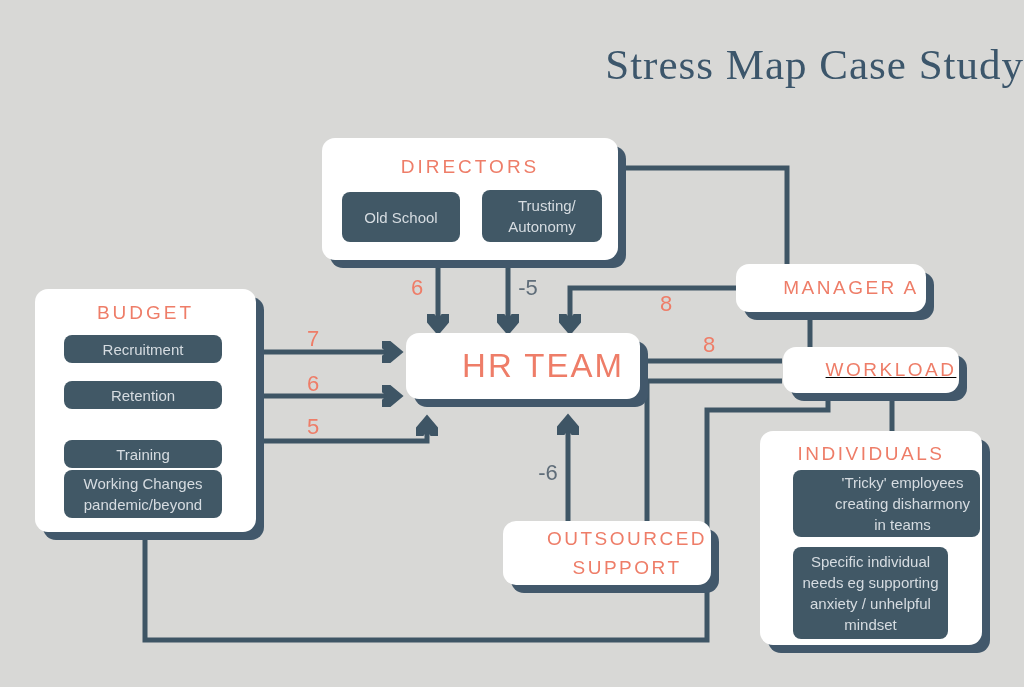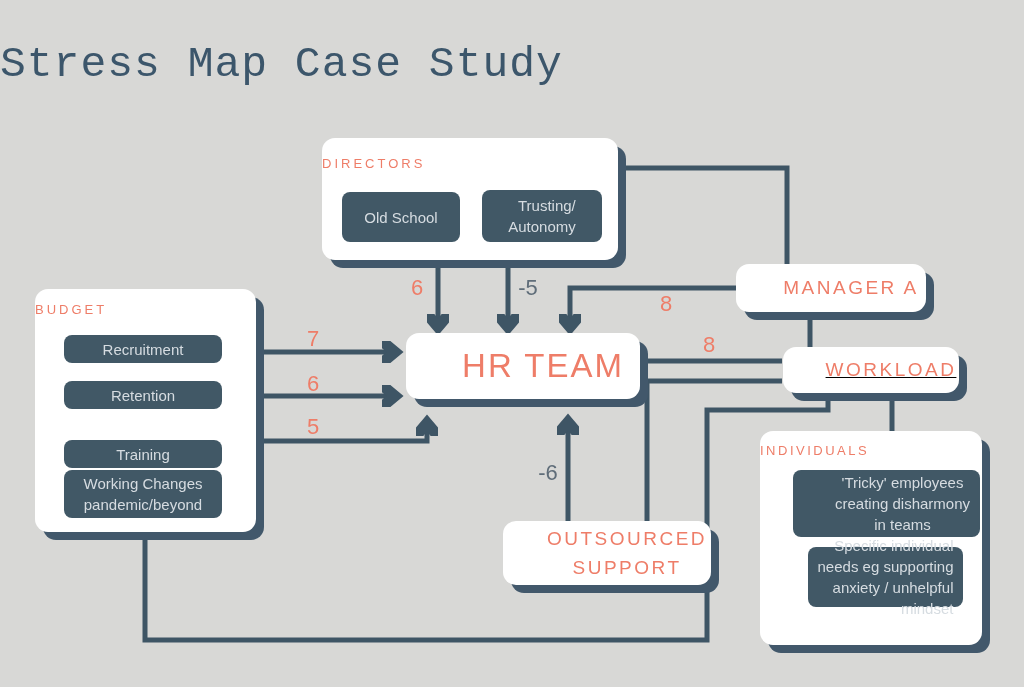--- a/index.html
+++ b/index.html
@@ -13,34 +13,34 @@
     --title-text:#3c566b;
     --shadow:#42586b;
   }
   html,body{margin:0;padding:0;}
   .canvas{
     position:relative;width:1024px;height:687px;overflow:hidden;
     background:var(--background);
     font-family:"Liberation Sans",sans-serif;
   }
   .page-title{
-    position:absolute;left:0;top:40px;width:100%;text-align:left;
-    font-family:Liberation Mono, monospace;font-size:43px;letter-spacing:1px;
+    position:absolute;left:0;top:40px;width:100%;text-align:right;
+    font-family:Liberation Serif, serif;font-size:43px;letter-spacing:1px;
     color:var(--title-text);z-index:3;
   }
   svg.wires{position:absolute;left:0;top:0;z-index:1;}
   svg.wires path{fill:none;stroke:var(--slate);stroke-width:5;}
   .wbox{
     position:absolute;background:var(--node-fill);border-radius:13px;
     box-shadow:8px 8px 0 var(--shadow);z-index:2;
   }
   .wbox.center{display:flex;align-items:center;justify-content:center;text-align:center;padding-left:40px;}
   .ntitle{
-    position:absolute;left:0;width:100%;text-align:left;
-    color:var(--coral);font-size:13px;letter-spacing:3px;white-space:pre-line;
+    position:absolute;left:0;width:100%;text-align:center;
+    color:var(--coral);font-size:19px;letter-spacing:3px;white-space:pre-line;
   }
   .node-big-label{
     color:var(--coral);font-size:33px;letter-spacing:2px;
   }
   .node-med-label{
     color:var(--coral);font-size:19px;letter-spacing:2.5px;white-space:pre-line;line-height:1.55;
   }
   .ditem{
     position:absolute;background:var(--dark-item-fill);color:var(--dark-item-text);
     border-radius:8px;display:flex;align-items:center;justify-content:center;
@@ -111,21 +111,21 @@
   <div class="wbox center" style="left:503px;top:521px;width:168px;height:64px;">
     <span class="node-med-label">OUTSOURCED
 SUPPORT</span>
   </div>
 
   <div class="wbox" style="left:760px;top:431px;width:222px;height:214px;">
     <div class="ntitle" style="top:12px;letter-spacing:2.5px;">INDIVIDUALS</div>
     <div class="ditem" style="left:33px;top:39px;width:155px;height:67px;padding-left:32px;">'Tricky' employees
 creating disharmony
 in teams</div>
-    <div class="ditem" style="left:48px;top:116px;width:155px;height:60px;text-align:right;">Specific individual
+    <div class="ditem" style="left:33px;top:116px;width:155px;height:92px;">Specific individual
 needs eg supporting
 anxiety / unhelpful
 mindset</div>
   </div>
 
   <div class="elabel" style="left:417px;top:288px;">6</div>
   <div class="elabel neg" style="left:528px;top:288px;">-5</div>
   <div class="elabel" style="left:666px;top:304px;">8</div>
   <div class="elabel" style="left:709px;top:345px;">8</div>
   <div class="elabel" style="left:313px;top:339px;">7</div>

